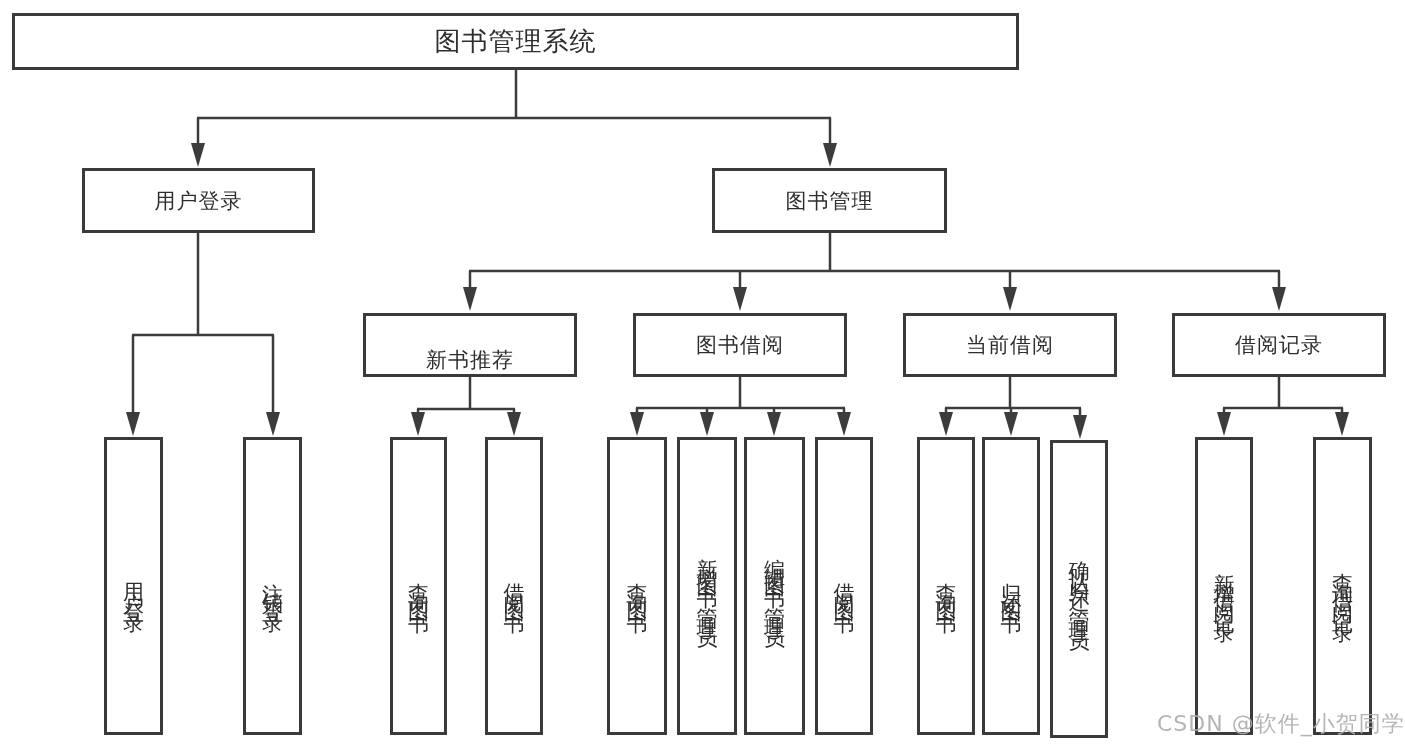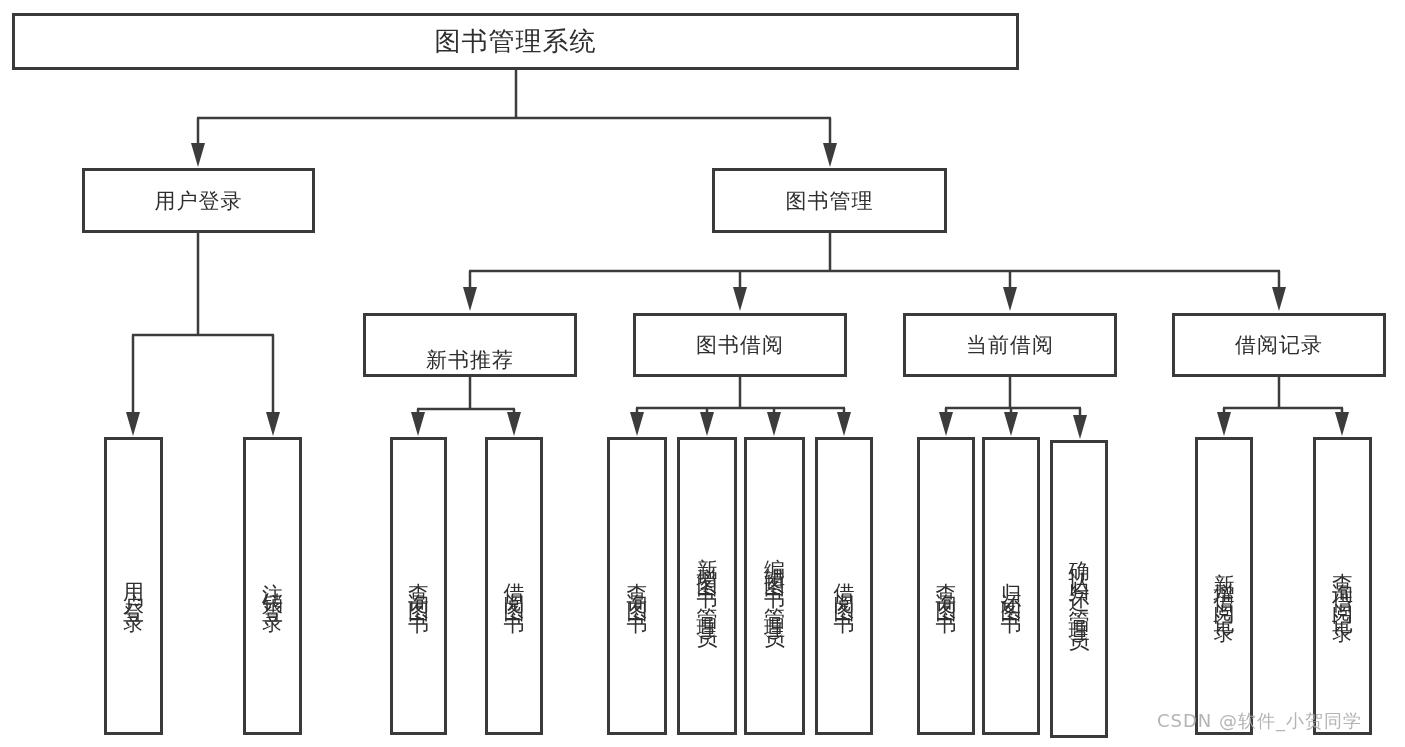--- a/index.html
+++ b/index.html
@@ -35,21 +35,21 @@
     text-orientation: mixed;
     font-size: 21px;
     line-height: 1.15;
     letter-spacing: 10px;
     white-space: nowrap;
   }
   .watermark {
     position: absolute;
     left: 1157px;
     top: 709px;
-    font-size: 18px;
+    font-size: 22px;
     color: rgba(174, 174, 174, 0.92);
     letter-spacing: 1px;
     white-space: nowrap;
     z-index: 5;
   }
 </style>
 </head>
 <body>
 
 <div class="canvas">

